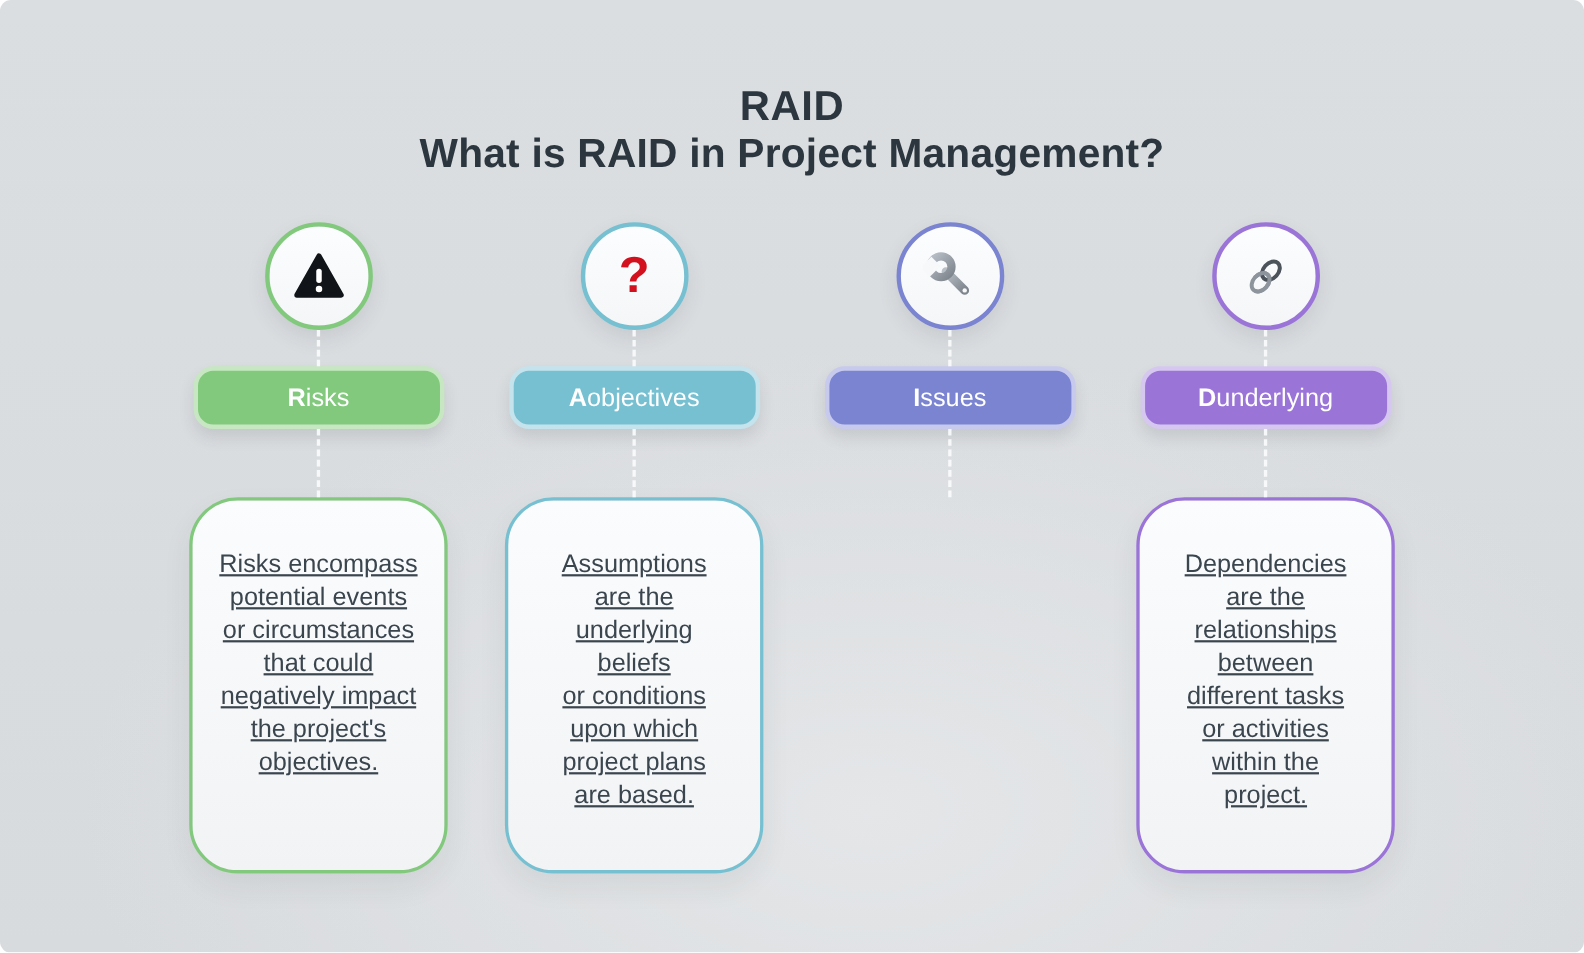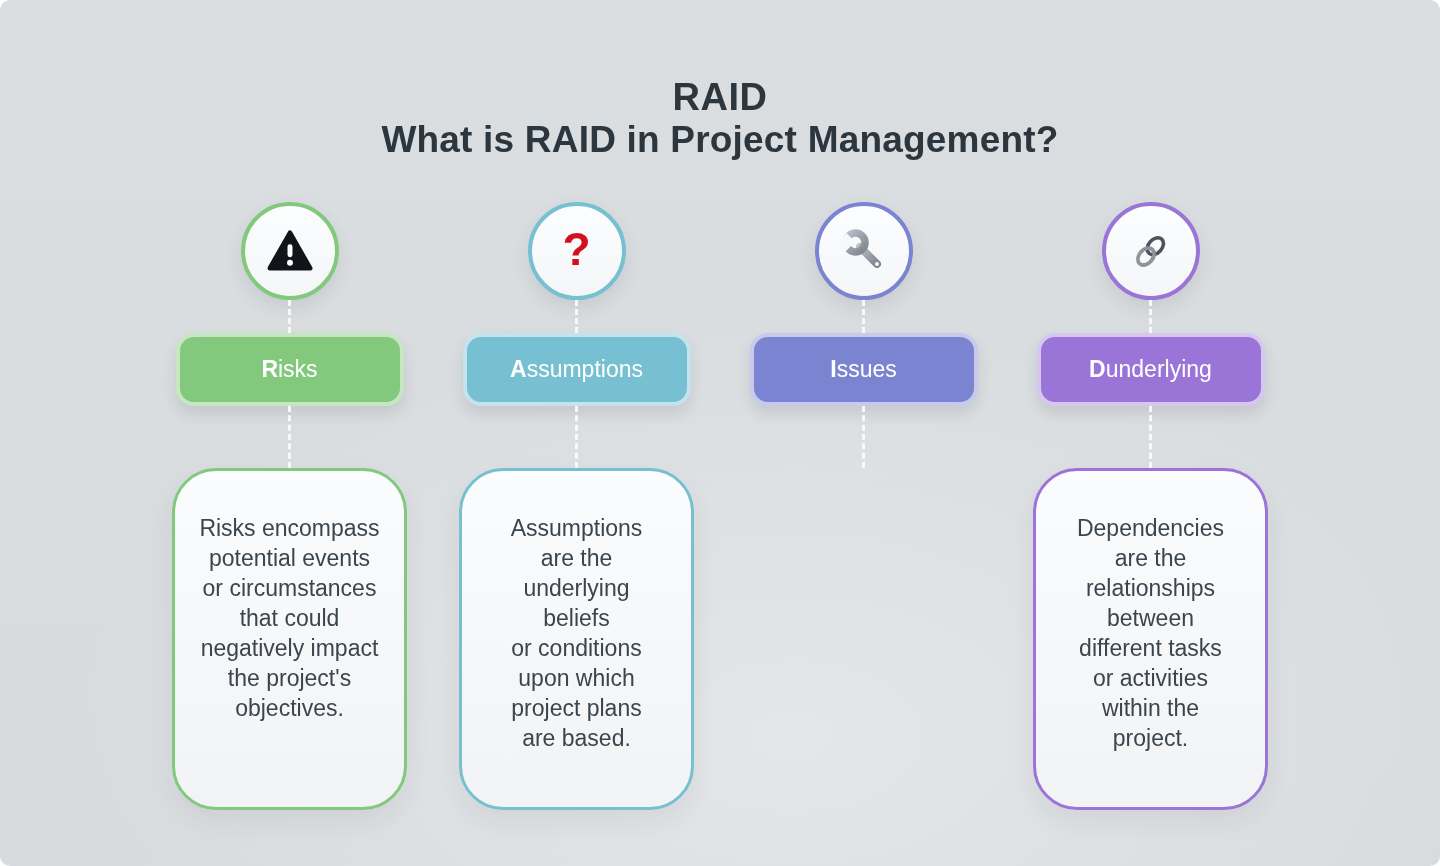--- a/index.html
+++ b/index.html
@@ -68,21 +68,21 @@
     width: 0;
     border-left: 3px dashed #fbfcfd;
     opacity: 0.9;
   }
   .connector.short { height: 33px; }
   .connector.long  { height: 62px; }
 
   .pill {
     box-sizing: border-box;
     width: 228px;
-    height: 73px;
+    height: 57px;
     border-radius: 18px;
     background: var(--main);
     border: 4px solid var(--light);
     box-shadow: 0 8px 14px rgba(40,50,60,0.12);
     display: flex;
     align-items: center;
     justify-content: center;
     color: #ffffff;
     font-size: 23px;
     text-align: center;
@@ -98,20 +98,21 @@
     background: linear-gradient(180deg, #fbfcfd 0%, #f2f3f5 100%);
     box-shadow: 0 12px 26px rgba(40,50,60,0.07);
     padding: 42px 10px 0 10px;
     text-align: center;
   }
   .card-text {
     color: #3a454e;
     font-size: 23px;
     line-height: 30px;
     white-space: pre-line;
+    text-decoration: underline;
   }
 </style>
 </head>
 <body>
 
 <div class="canvas">
 
   <div class="title-block">
     <div class="title-line1">RAID</div>
     <div class="title-line2">What is RAID in Project Management?</div>
@@ -144,21 +145,21 @@
 objectives.</div>
       </div>
     </div>
 
     <div class="column" style="--main: #76c0d2; --light: #c5e3ec;">
       <div class="icon-circle">
         <span class="question-glyph">?</span>
       </div>
       <div class="connector short"></div>
       <div class="pill">
-        <span><span class="initial">A</span><span>ssumptions</span></span>
+        <span><span class="initial">A</span><span>objectives</span></span>
       </div>
       <div class="connector long"></div>
       <div class="card">
         <div class="card-text">Assumptions
 are the
 underlying
 beliefs
 or conditions
 upon which
 project plans

